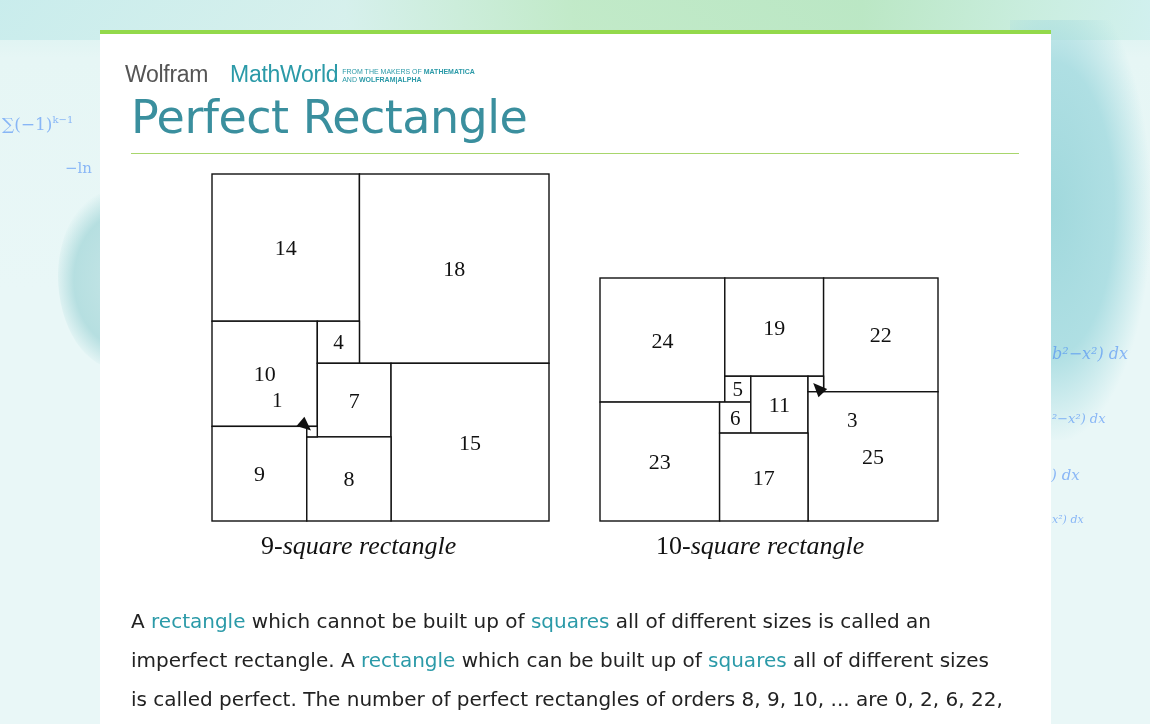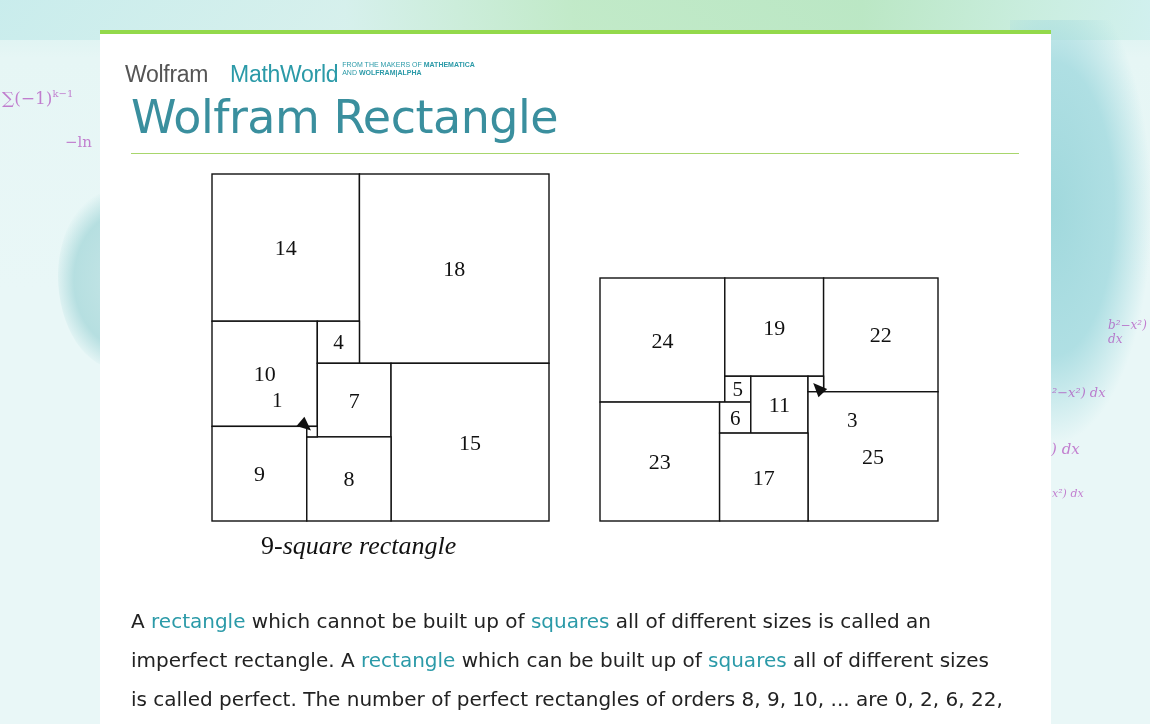--- a/index.html
+++ b/index.html
@@ -1,28 +1,28 @@
 <!DOCTYPE html>
 <html><head>
 <meta charset="utf-8">
 <style>
   html,body{margin:0;padding:0;}
   body{width:1150px;height:724px;overflow:hidden;position:relative;
     background:linear-gradient(180deg,#d4f0ee 0%,#e6f6f5 8%,#e9f7f7 40%,#e9f7f7 100%);
     font-family:"DejaVu Sans","Liberation Sans",sans-serif;}
   .bg-top{position:absolute;left:0;top:0;width:1150px;height:40px;
     background:linear-gradient(90deg,#c8ecec 0%,#d6f0ec 30%,#bfe9c4 50%,#b8e6c0 75%,#c8eddd 90%,#d0f0ee 100%);opacity:.9;}
-  .bg-deco{position:absolute;color:#a21caf;font-family:"DejaVu Serif",serif;opacity:.55;font-style:italic;}
+  .bg-deco{position:absolute;color:#3b82f6;font-family:"DejaVu Serif",serif;opacity:.55;font-style:italic;margin-top:26px;}
   .bg-shape-left{position:absolute;left:58px;top:190px;width:120px;height:180px;border-radius:50% 40% 45% 55%;
     background:radial-gradient(ellipse at 60% 50%,#bfe2e3 0%,#a9d9db 55%,rgba(190,228,230,0) 75%);opacity:.8;}
   .bg-shape-right{position:absolute;left:1010px;top:20px;width:140px;height:420px;
     background:radial-gradient(ellipse at 30% 45%,#94d3d8 0%,#a5dbe0 45%,rgba(200,236,238,0) 72%);opacity:.85;}
   .card{position:absolute;left:100px;top:30px;width:951px;height:710px;background:#fff;
     border-top:4px solid #93d94b;box-sizing:border-box;}
-  .brand{position:absolute;left:25px;top:27px;display:flex;white-space:nowrap;}
+  .brand{position:absolute;left:25px;top:27px;display:flex;align-items:flex-end;white-space:nowrap;}
   .brand-wolfram{font-family:"Liberation Sans",sans-serif;font-size:23px;color:#555;letter-spacing:-0.3px;}
   .brand-mathworld{font-family:"Liberation Sans",sans-serif;font-size:23px;color:#2b9aa8;margin-left:22px;letter-spacing:-0.3px;}
   .brand-tag{font-family:"Liberation Sans",sans-serif;font-size:7px;line-height:8px;color:#2b9aa8;margin-left:4px;margin-bottom:4px;}
   .brand-tag b{font-weight:bold;}
   .page-title{position:absolute;left:31px;top:56px;margin:0;font-family:"DejaVu Sans",sans-serif;font-weight:normal;
     font-size:46px;color:#3a8f9e;letter-spacing:-0.5px;}
   .title-rule{position:absolute;left:31px;top:119px;width:888px;height:1px;background:#a8d66c;}
   .fig{position:absolute;}
   .fig svg{display:block;}
   .caption{position:absolute;font-family:"Liberation Serif","DejaVu Serif",serif;font-size:26px;color:#111;white-space:nowrap;}
@@ -32,36 +32,36 @@
   .body-text a{color:#2b9aa8;text-decoration:none;}
 </style>
 </head>
 <body>
 
 <div class="bg-top"></div>
 <div class="bg-shape-left"></div>
 <div class="bg-shape-right"></div>
 <div class="bg-deco" style="left:2px;top:88px;font-size:17px;font-style:normal;">∑(−1)<sup style="font-size:10px">k−1</sup></div>
 <div class="bg-deco" style="left:65px;top:133px;font-size:15px;font-style:normal;">−ln</div>
-<div class="bg-deco" style="left:1108px;top:318px;font-size:12px;">b²−x²) dx</div>
+<div class="bg-deco" style="left:1052px;top:318px;font-size:16px;">b²−x²) dx</div>
 <div class="bg-deco" style="left:1052px;top:385px;font-size:13px;">²−x²) dx</div>
 <div class="bg-deco" style="left:1024px;top:440px;font-size:15px;">−x²) dx</div>
 <div class="bg-deco" style="left:1052px;top:487px;font-size:11px;">x²) dx</div>
 
 <div class="card">
   <div class="brand">
     <span class="brand-wolfram">Wolfram</span>
     <span class="brand-mathworld">MathWorld</span>
     <span class="brand-tag">
       <span>FROM THE MAKERS OF </span><b>MATHEMATICA</b><br>
       <span>AND </span><b>WOLFRAM|ALPHA</b>
     </span>
   </div>
 
-  <h1 class="page-title">Wolfram Rectangle</h1>
+  <h1 class="page-title">Perfect Rectangle</h1>
   <div class="title-rule"></div>
 
   <div class="fig" style="left:111px;top:139px;">
     <svg id="fig0" width="339" height="349">
         <rect x="1" y="1" width="147.4375" height="147.21212121212122" fill="#fff" stroke="#111" stroke-width="1.4"></rect>
         <rect x="148.4375" y="1" width="189.5625" height="189.27272727272728" fill="#fff" stroke="#111" stroke-width="1.4"></rect>
         <rect x="1" y="148.21212121212122" width="105.3125" height="105.15151515151516" fill="#fff" stroke="#111" stroke-width="1.4"></rect>
         <rect x="106.3125" y="148.21212121212122" width="42.125" height="42.06060606060606" fill="#fff" stroke="#111" stroke-width="1.4"></rect>
         <rect x="106.3125" y="190.27272727272728" width="73.71875" height="73.60606060606061" fill="#fff" stroke="#111" stroke-width="1.4"></rect>
         <rect x="180.03125" y="190.27272727272728" width="157.96875" height="157.72727272727275" fill="#fff" stroke="#111" stroke-width="1.4"></rect>
@@ -102,15 +102,18 @@
         <text x="60.800000000000004" y="184.54255319148936" text-anchor="middle" dominant-baseline="central" font-family="&quot;Liberation Serif&quot;,&quot;DejaVu Serif&quot;,serif" font-size="22" fill="#111">23</text>
         <text x="138.8" y="112.15957446808511" text-anchor="middle" dominant-baseline="central" font-family="&quot;Liberation Serif&quot;,&quot;DejaVu Serif&quot;,serif" font-size="21" fill="#111">5</text>
         <text x="136.20000000000002" y="140.59574468085108" text-anchor="middle" dominant-baseline="central" font-family="&quot;Liberation Serif&quot;,&quot;DejaVu Serif&quot;,serif" font-size="21" fill="#111">6</text>
         <text x="180.4" y="127.67021276595746" text-anchor="middle" dominant-baseline="central" font-family="&quot;Liberation Serif&quot;,&quot;DejaVu Serif&quot;,serif" font-size="22" fill="#111">11</text>
         <text x="253.20000000000002" y="143.1808510638298" text-anchor="middle" dominant-baseline="central" font-family="&quot;Liberation Serif&quot;,&quot;DejaVu Serif&quot;,serif" font-size="21" fill="#111">3</text>
         <text x="274" y="179.37234042553192" text-anchor="middle" dominant-baseline="central" font-family="&quot;Liberation Serif&quot;,&quot;DejaVu Serif&quot;,serif" font-size="22" fill="#111">25</text>
         <text x="164.8" y="200.05319148936172" text-anchor="middle" dominant-baseline="central" font-family="&quot;Liberation Serif&quot;,&quot;DejaVu Serif&quot;,serif" font-size="22" fill="#111">17</text>
         <polygon points="214.20000000000002,105.95531914893618 228.18169082794284,111.99786179188212 219.46691107093076,120.24726260568505" fill="#111"></polygon>
       </svg>
   </div>
+  <div class="caption" style="left:556px;top:497px;">
+    <span>10-</span><i>square rectangle</i>
+  </div>
 
   <p class="body-text"><span>A </span><a href="#">rectangle</a><span> which cannot be built up of </span><a href="#">squares</a><span> all of different sizes is called an imperfect rectangle. A </span><a href="#">rectangle</a><span> which can be built up of </span><a href="#">squares</a><span> all of different sizes is called perfect. The number of perfect rectangles of orders 8, 9, 10, ... are 0, 2, 6, 22, 67,</span></p>
 </div>
 
 </body></html>

